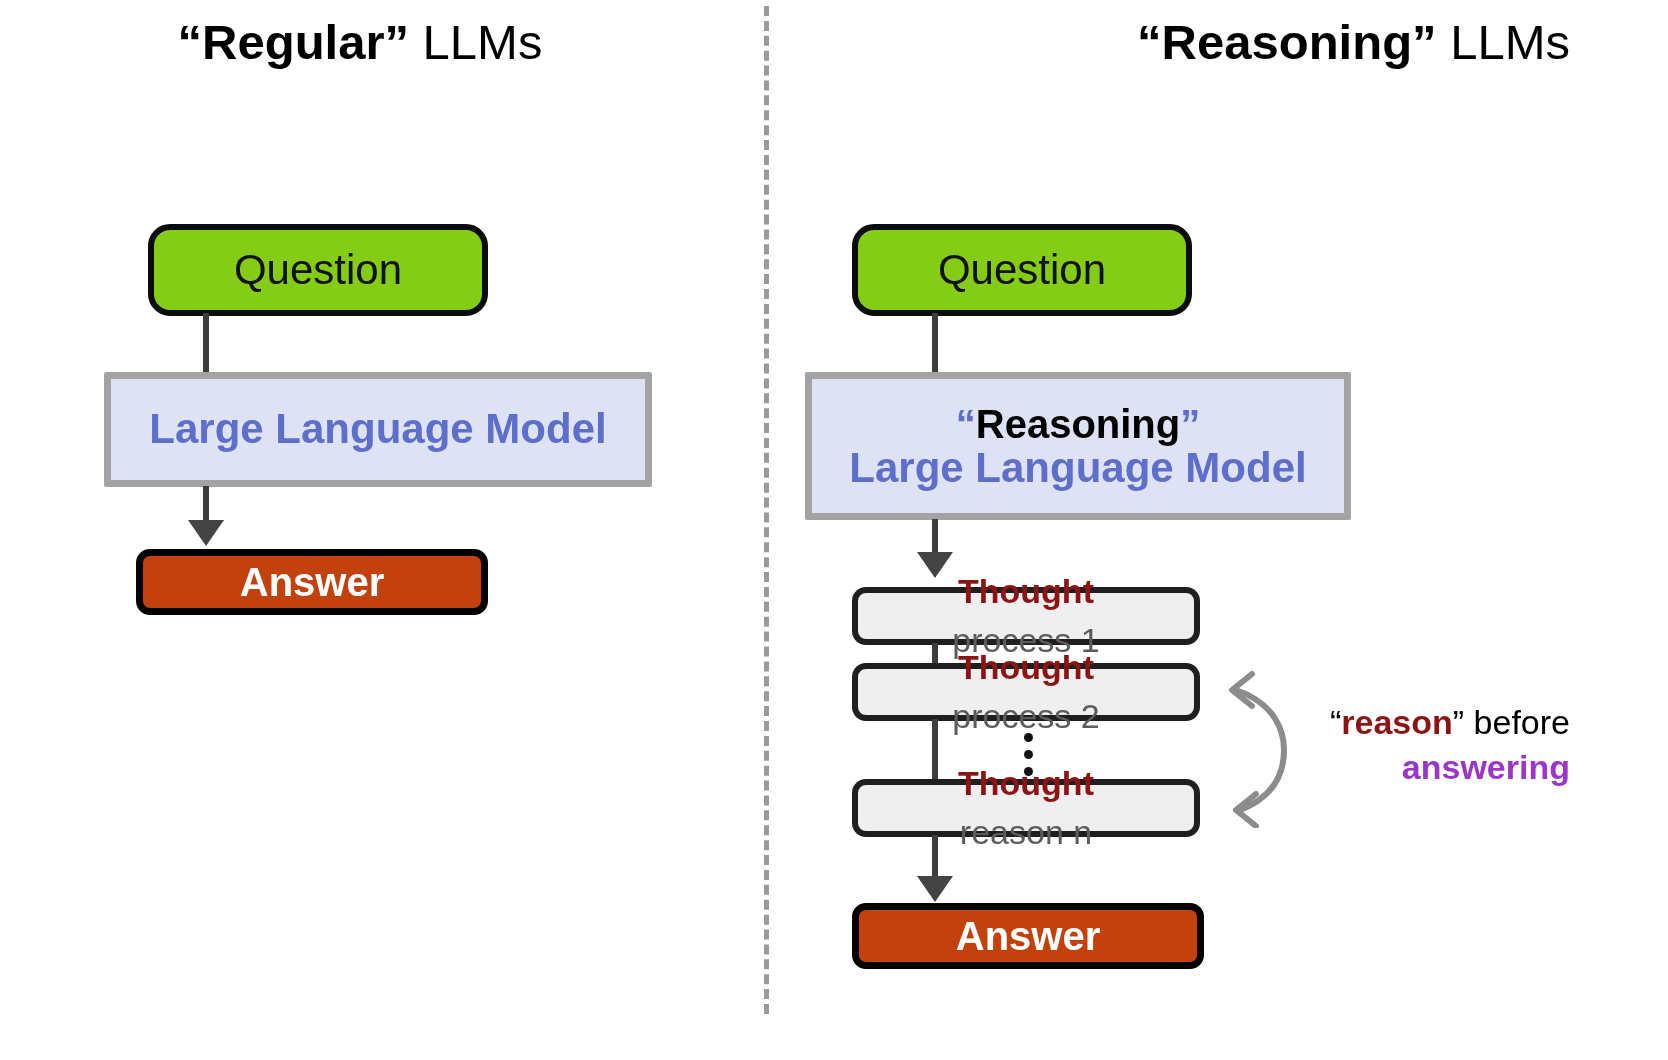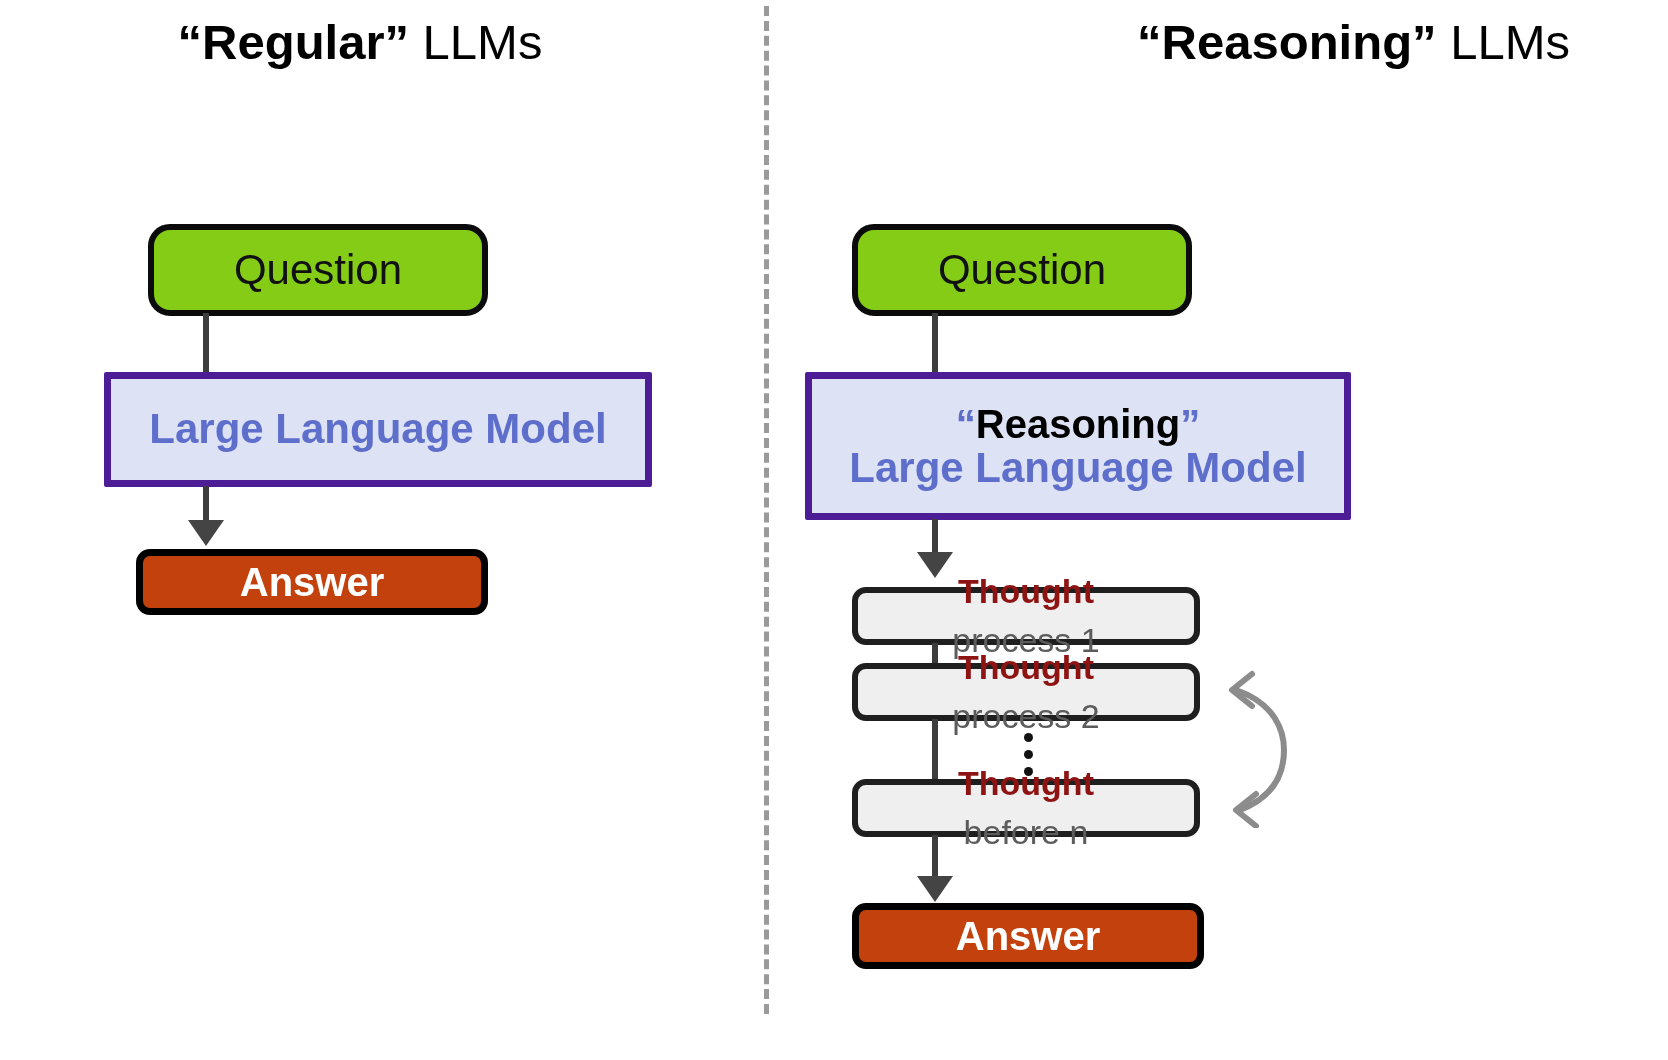--- a/index.html
+++ b/index.html
@@ -62,21 +62,21 @@
     background: #84cc16;
     border: 6px solid #0b0b0b;
     border-radius: 22px;
     font-size: 42px;
     color: #111111;
     font-weight: 400;
   }
 
   .node-llm {
     background: #dee2f5;
-    border: 7px solid #4c1d95;
+    border: 7px solid #a3a3a3;
     border-radius: 2px;
     color: #5e6ecb;
     font-weight: 700;
   }
   .node-llm .llm-main { font-size: 42px; line-height: 1.05; }
   .node-llm .llm-kicker {
     font-size: 40px;
     line-height: 1.1;
     color: #000000;
     font-weight: 700;
@@ -217,30 +217,34 @@
   <div class="conn" style="left:932px; top:719px; height:62px;"></div>
 
   <div class="vdots" style="left:1024px; top:733px;">
     <i></i>
       <i></i>
       <i></i>
   </div>
 
   <div class="node node-thought" style="left:852px; top:779px; width:348px; height:58px;">
     <span class="th">Thought</span>
-    <span>before n</span>
+    <span>reason n</span>
   </div>
 
   <div class="conn" style="left:932px; top:835px; height:50px;"></div>
   <div class="arrowhead" style="left:917px; top:876px;"></div>
 
   <div class="node node-answer" style="left:852px; top:903px; width:352px; height:66px;">
     <span>Answer</span>
   </div>
 
   <svg class="brace-arrow" viewBox="0 0 120 160">
     <path d="M 18 22 C 58 36, 66 64, 66 82 C 66 104, 58 128, 22 142" fill="none" stroke="#8c8c8c" stroke-width="6" stroke-linecap="round"></path>
     <path d="M 34 6 L 14 22 L 34 38" fill="none" stroke="#8c8c8c" stroke-width="6" stroke-linecap="round" stroke-linejoin="round"></path>
     <path d="M 38 126 L 18 142 L 38 158" fill="none" stroke="#8c8c8c" stroke-width="6" stroke-linecap="round" stroke-linejoin="round"></path>
   </svg>
 
+  <div class="annot">
+    <div><span>“</span><span class="r">reason</span><span>”</span><span> before</span></div>
+    <div class="a">answering</div>
+  </div>
 
 </div>
 
 </body></html>

